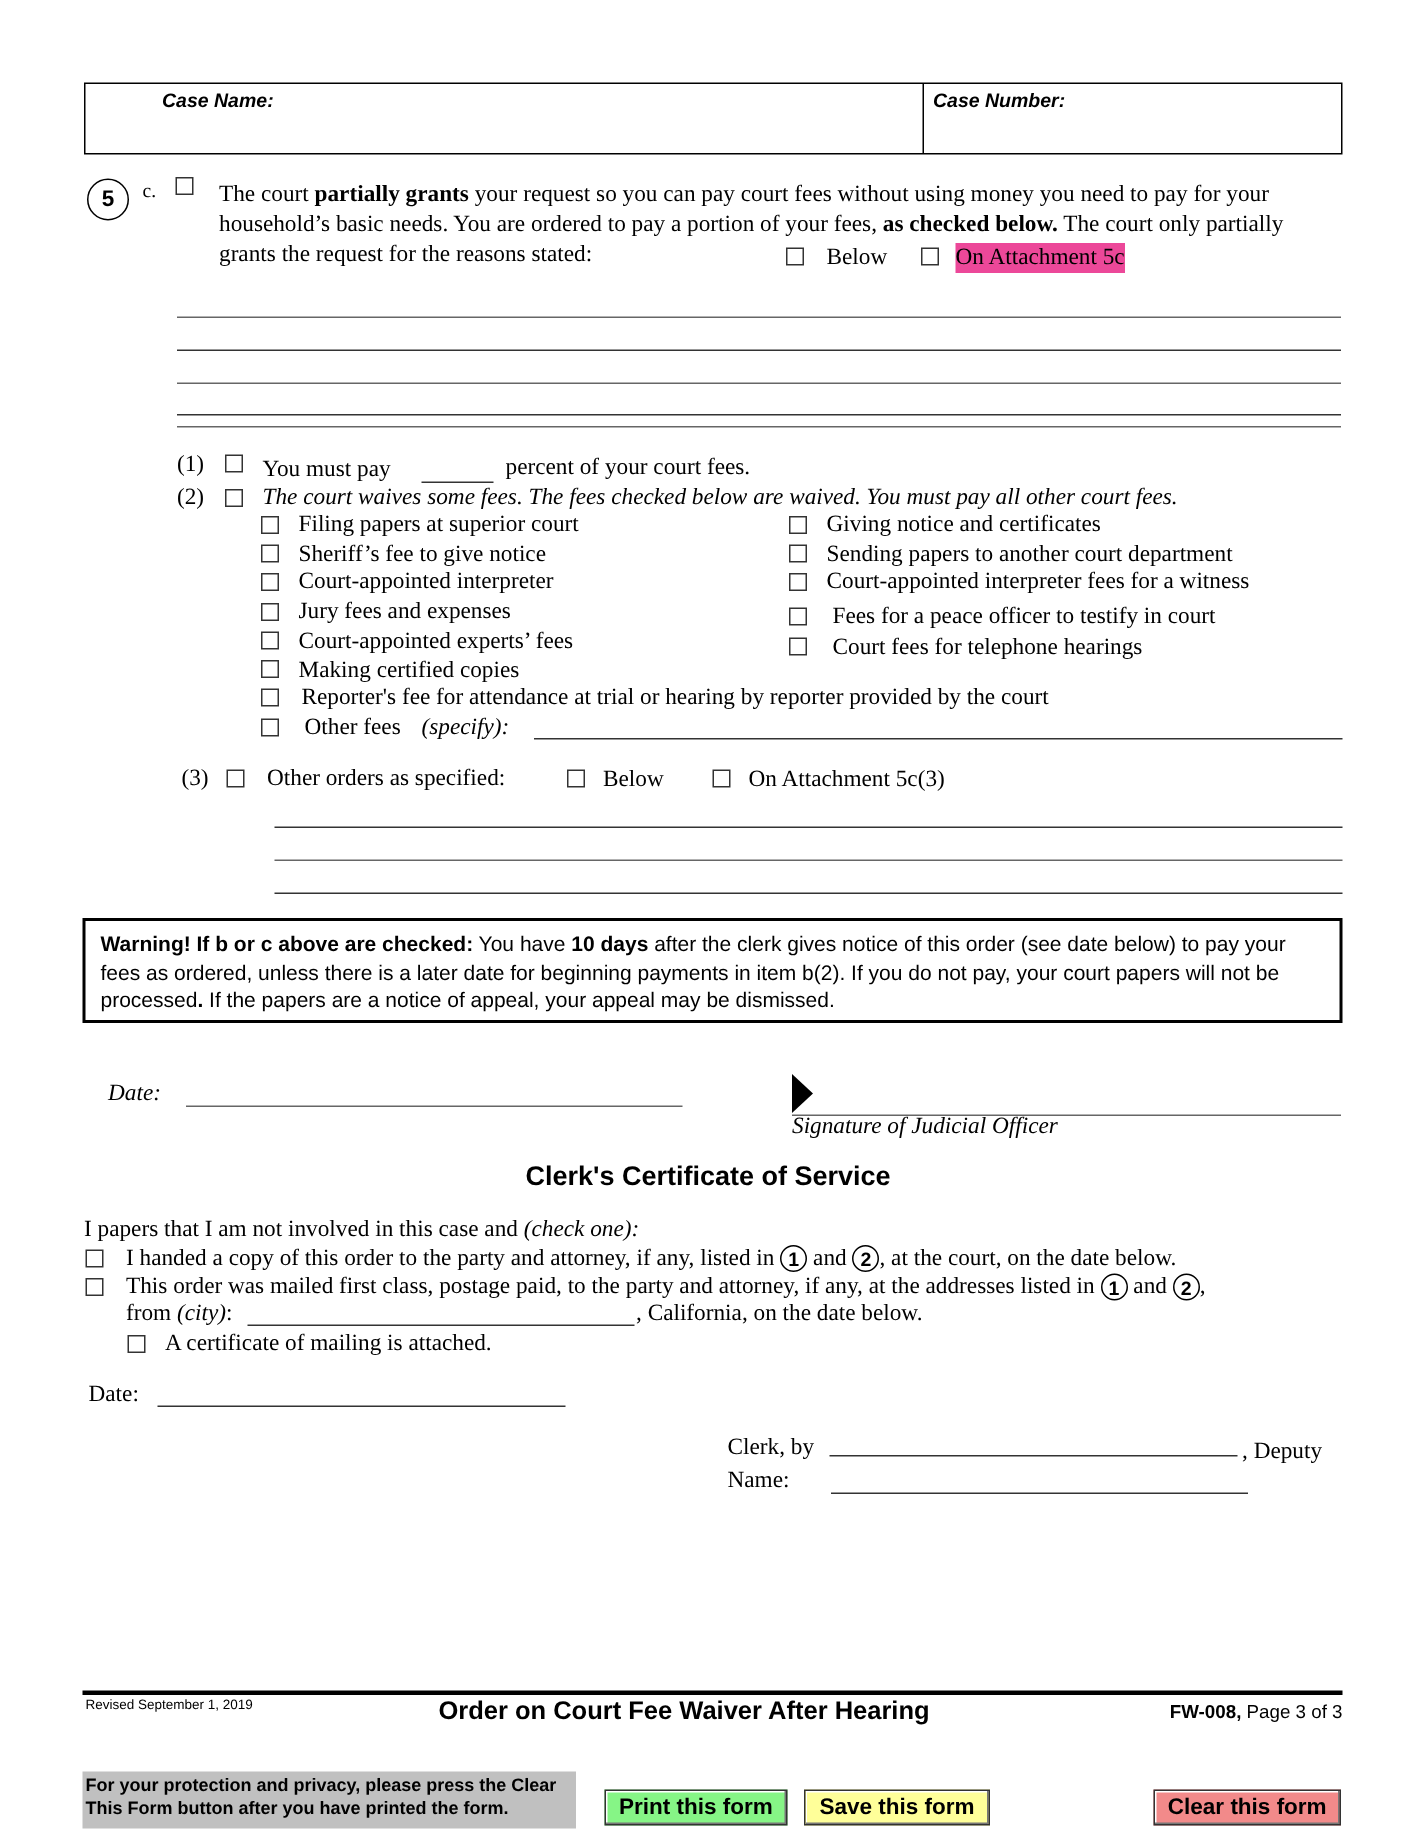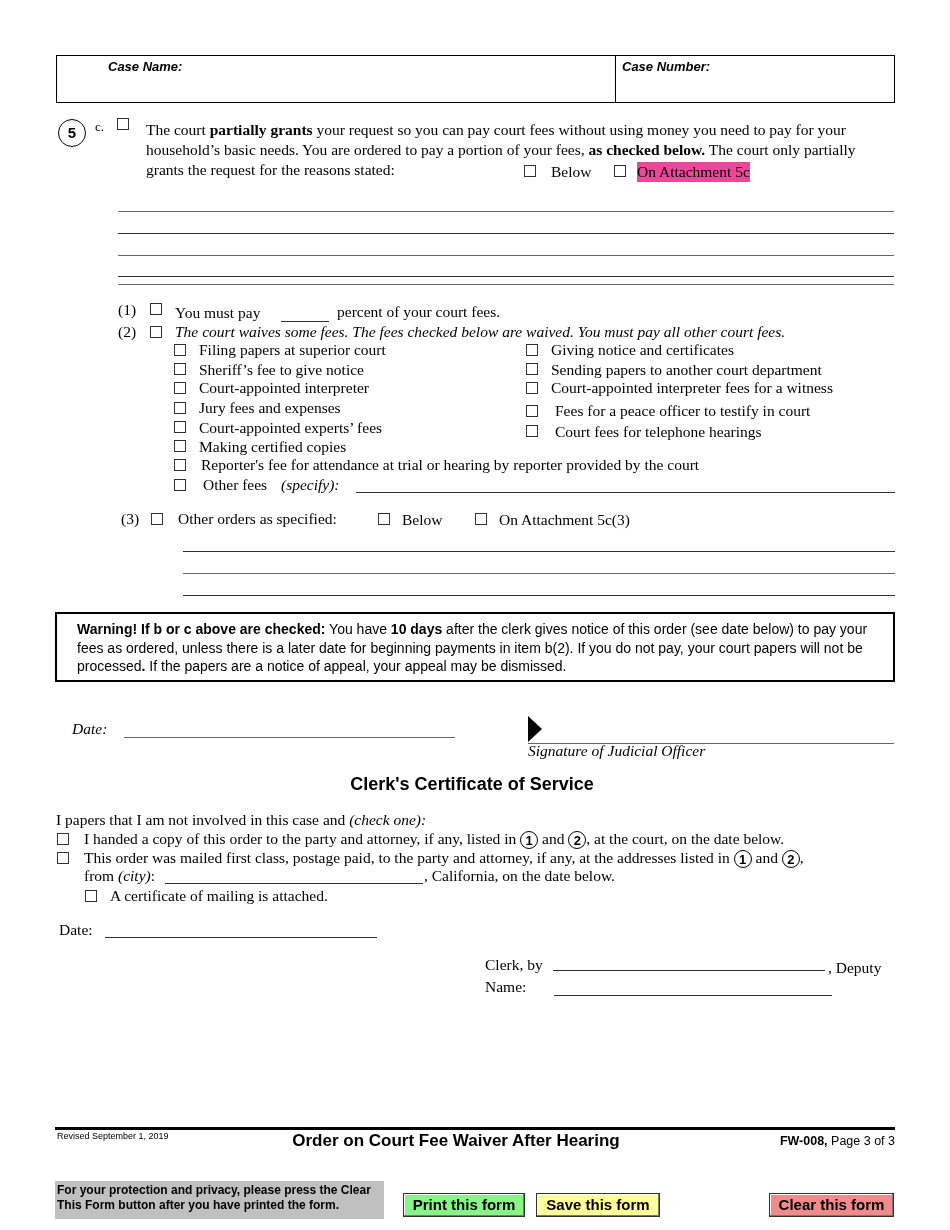--- a/index.html
+++ b/index.html
@@ -16,21 +16,21 @@
             font-size: 13px; box-sizing: border-box; vertical-align: middle; }
   .big-circle { width: 28px; height: 28px; line-height: 26px; font-size: 15px; border-width: 1.3px; }
 
   
   #case-box { left: 56px; top: 55px; width: 839px; height: 48px; border: 1.5px solid #000; box-sizing: border-box; }
   #case-divider { left: 558px; top: 0; width: 0; height: 100%; border-left: 1.5px solid #000; }
   .case-label { font-family: "Liberation Sans", sans-serif; font-weight: bold; font-style: italic; font-size: 13px; top: 3px; }
 
   
   #warning-box { left: 55px; top: 612px; width: 840px; height: 70px; border: 2.5px solid #000; box-sizing: border-box;
-                 padding: 6px 20px; font-family: "Liberation Sans", sans-serif; font-size: 14px; line-height: 18.5px; }
+                 padding: 6px 10px; font-family: "Liberation Sans", sans-serif; font-size: 14px; line-height: 18.5px; }
 
   
   #footer-rule { left: 55px; top: 1127px; width: 840px; height: 0; border-top: 3px solid #000; }
   .btn { position: absolute; height: 24px; border: 1.5px solid #333; box-sizing: border-box; font-family: "Liberation Sans", sans-serif;
          font-weight: bold; font-size: 15px; line-height: 21px; text-align: center; cursor: pointer;
          box-shadow: inset -1px -1px 0 #777, inset 1px 1px 0 #fff; }
 </style>
 </head>
 <body>
 

